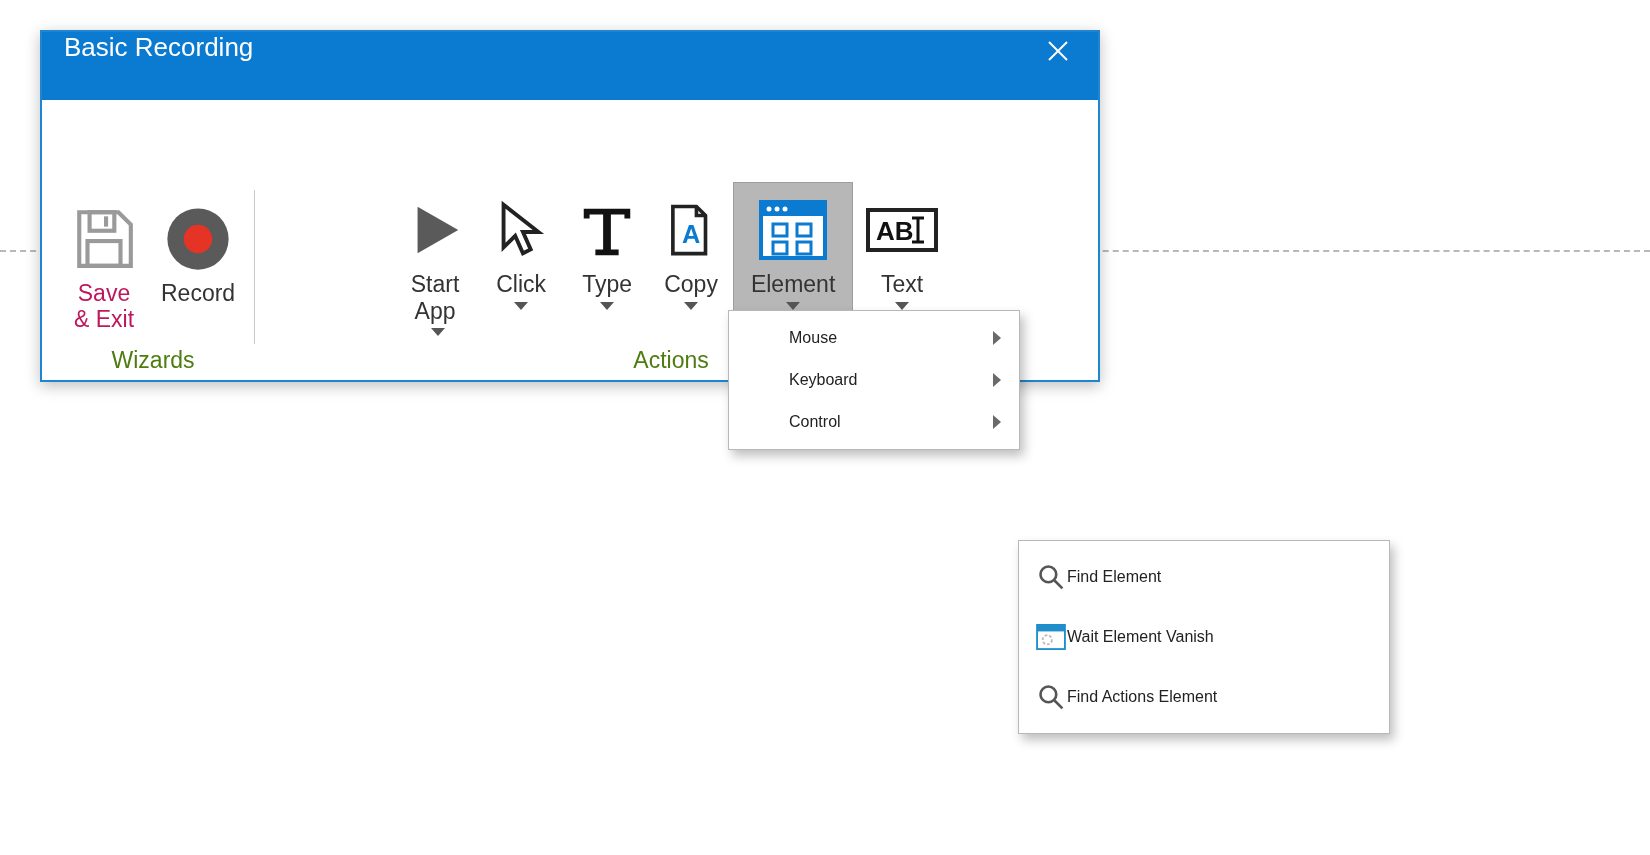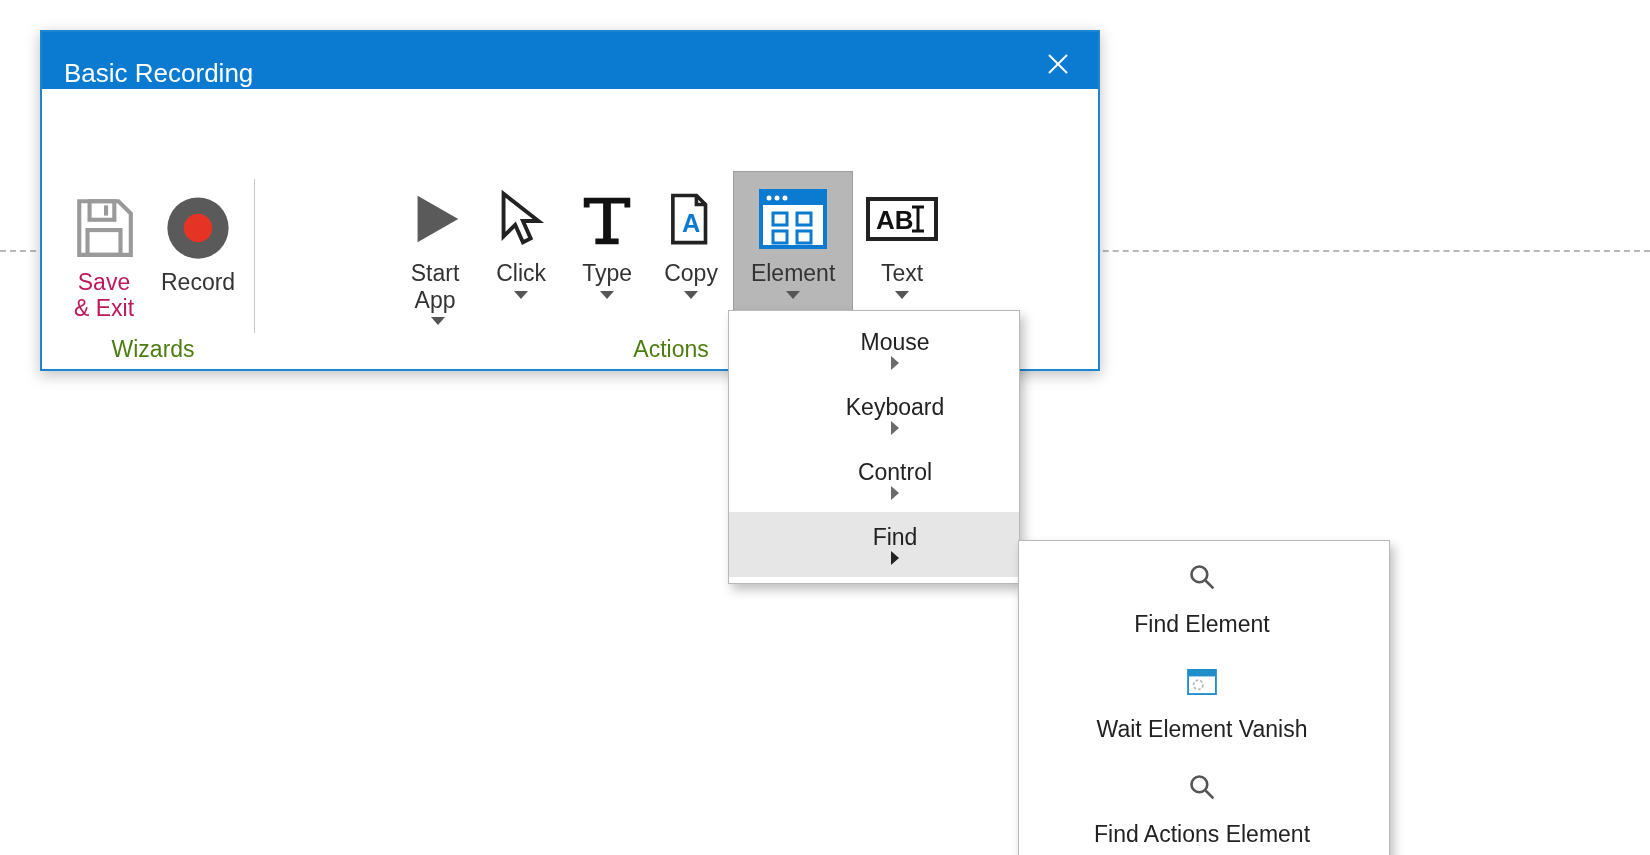--- a/index.html
+++ b/index.html
@@ -30,25 +30,25 @@
     top: 30px;
     width: 1056px;
     border: 2px solid #1e85d0;
     background: #fff;
     box-shadow: 0 4px 14px rgba(0,0,0,0.25);
     z-index: 2;
   }
 
   .titlebar {
     display: flex;
-    align-items: flex-end;
+    align-items: flex-start;
     justify-content: space-between;
     background: #0b7ad1; 
     color: #fff;
-    height: 57px;
+    height: 68px;
     padding: 0 18px 0 22px;
     font-size: 26px;
   }
   .titlebar .close {
     width: 44px;
     height: 44px;
     display: flex;
     align-items: center;
     justify-content: center;
     cursor: pointer;
@@ -149,45 +149,43 @@
   .menu1 {
     left: 728px;
     top: 310px;
     width: 290px;
   }
   .menu-item {
     display: flex;
     align-items: center;
     justify-content: space-between;
     padding: 12px 18px 12px 60px;
-    font-size: 23px;
+    font-size: 16px;
     color: #222;
     cursor: pointer;
-    flex-direction: column;
   }
   .menu-item.hover {
     background: #e6e6e6;
   }
   .menu-item .arrow {
     width: 0; height: 0;
     border-top: 7px solid transparent;
     border-bottom: 7px solid transparent;
     border-left: 8px solid #6a6a6a;
   }
   .menu-item.hover .arrow { border-left-color: #222; }
 
   .menu2 {
     left: 1018px;
     top: 540px;
     width: 370px;
   }
   .menu2 .menu-item {
     padding: 14px 20px 14px 16px;
-    justify-content: center;
-    gap: 18px;
+    justify-content: flex-start;
   }
   .menu2 .micon {
     width: 32px; height: 32px;
     display: flex; align-items: center; justify-content: center;
   }
 </style>
 </head>
 <body>
 
 <div class="bg-dash"></div>
@@ -341,24 +339,20 @@
     <span class="arrow"></span>
   </div>
   <div class="menu-item">
     <span>Keyboard</span>
     <span class="arrow"></span>
   </div>
   <div class="menu-item">
     <span>Control</span>
     <span class="arrow"></span>
   </div>
-  <div class="menu-item hover">
-    <span>Find</span>
-    <span class="arrow"></span>
-  </div>
 </div>
 
 <div class="menu menu2">
   <div class="menu-item">
     <span class="micon">
       <svg width="28" height="28" viewBox="0 0 32 32" fill="none" stroke="#555" stroke-width="3">
         <circle cx="13" cy="13" r="9"></circle>
         <line x1="20" y1="20" x2="29" y2="29"></line>
       </svg>
     </span>

